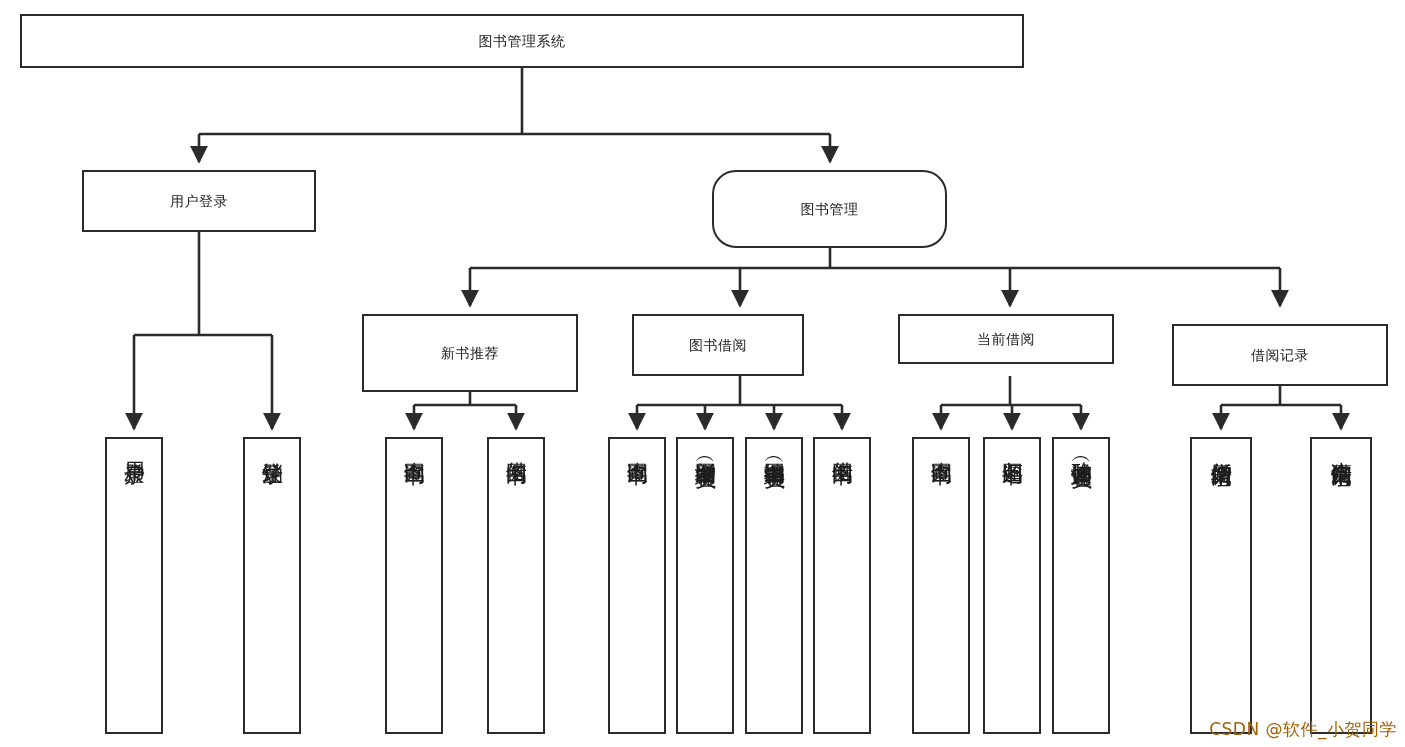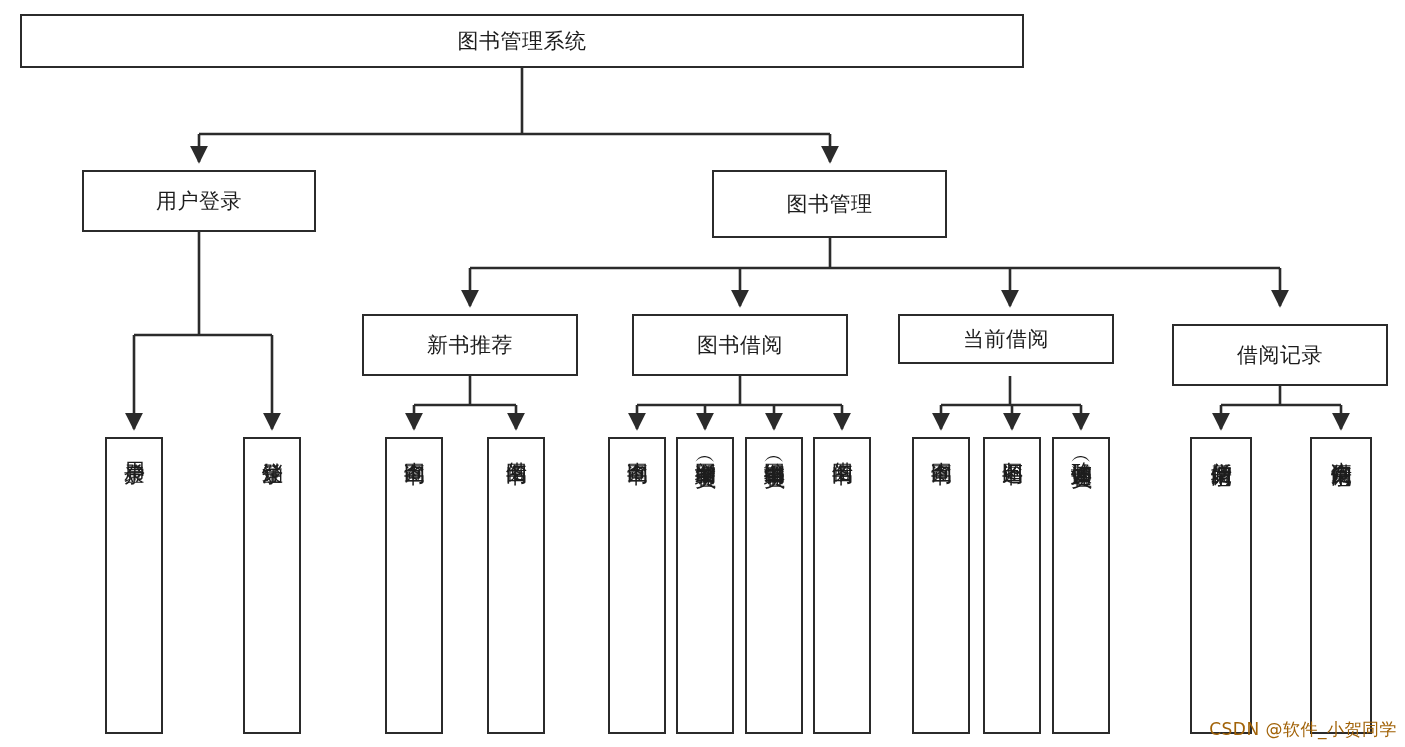--- a/index.html
+++ b/index.html
@@ -31,21 +31,21 @@
     position: absolute;
     box-sizing: border-box;
     background: #ffffff;
     border: 2px solid #2b2b2b;
     display: flex;
     align-items: center;
     justify-content: center;
     z-index: 3;
   }
   .node .label {
-    font-size: 21px;
+    font-size: 14px;
     line-height: 1.15;
     letter-spacing: 0.5px;
     color: #1d1d1d;
     white-space: nowrap;
   }
   .node.leaf {
     align-items: flex-start;
     padding-top: 6px;
   }
   .node.leaf .label {
@@ -123,28 +123,28 @@
     </g>
   </svg>
 
   <div class="node" style="left: 20px; top: 14px; width: 1004px; height: 54px;">
     <span class="label">图书管理系统</span>
   </div>
 
   <div class="node" style="left: 82px; top: 170px; width: 234px; height: 62px;">
     <span class="label">用户登录</span>
   </div>
-  <div class="node" style="left: 712px; top: 170px; width: 235px; height: 68px;">
+  <div class="node" style="left: 712px; top: 170px; width: 235px; height: 78px; border-radius: 24px;">
     <span class="label">图书管理</span>
   </div>
 
-  <div class="node" style="left: 362px; top: 314px; width: 216px; height: 62px;">
+  <div class="node" style="left: 362px; top: 314px; width: 216px; height: 78px;">
     <span class="label">新书推荐</span>
   </div>
-  <div class="node" style="left: 632px; top: 314px; width: 216px; height: 62px;">
+  <div class="node" style="left: 632px; top: 314px; width: 172px; height: 62px;">
     <span class="label">图书借阅</span>
   </div>
   <div class="node" style="left: 898px; top: 314px; width: 216px; height: 50px;">
     <span class="label">当前借阅</span>
   </div>
   <div class="node" style="left: 1172px; top: 324px; width: 216px; height: 62px;">
     <span class="label">借阅记录</span>
   </div>
 
   <div id="leaf-host">

